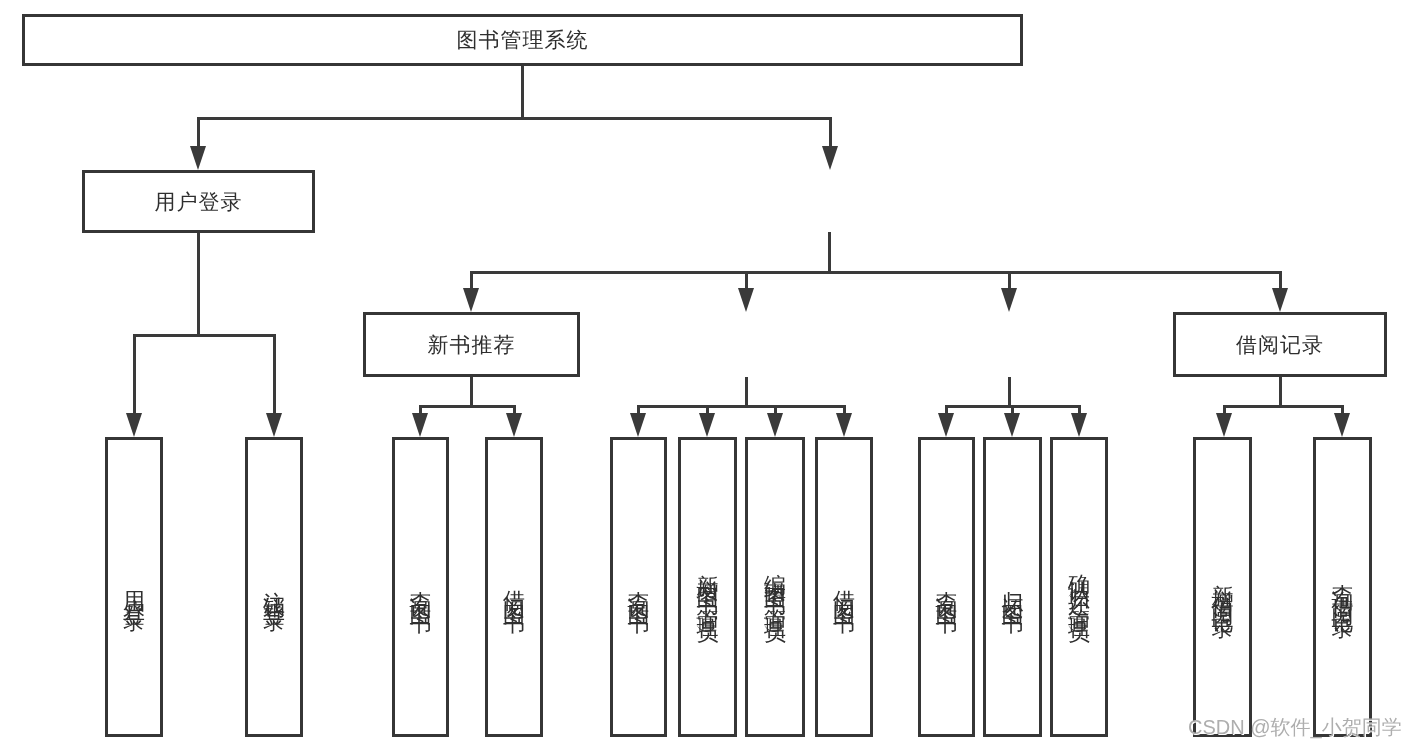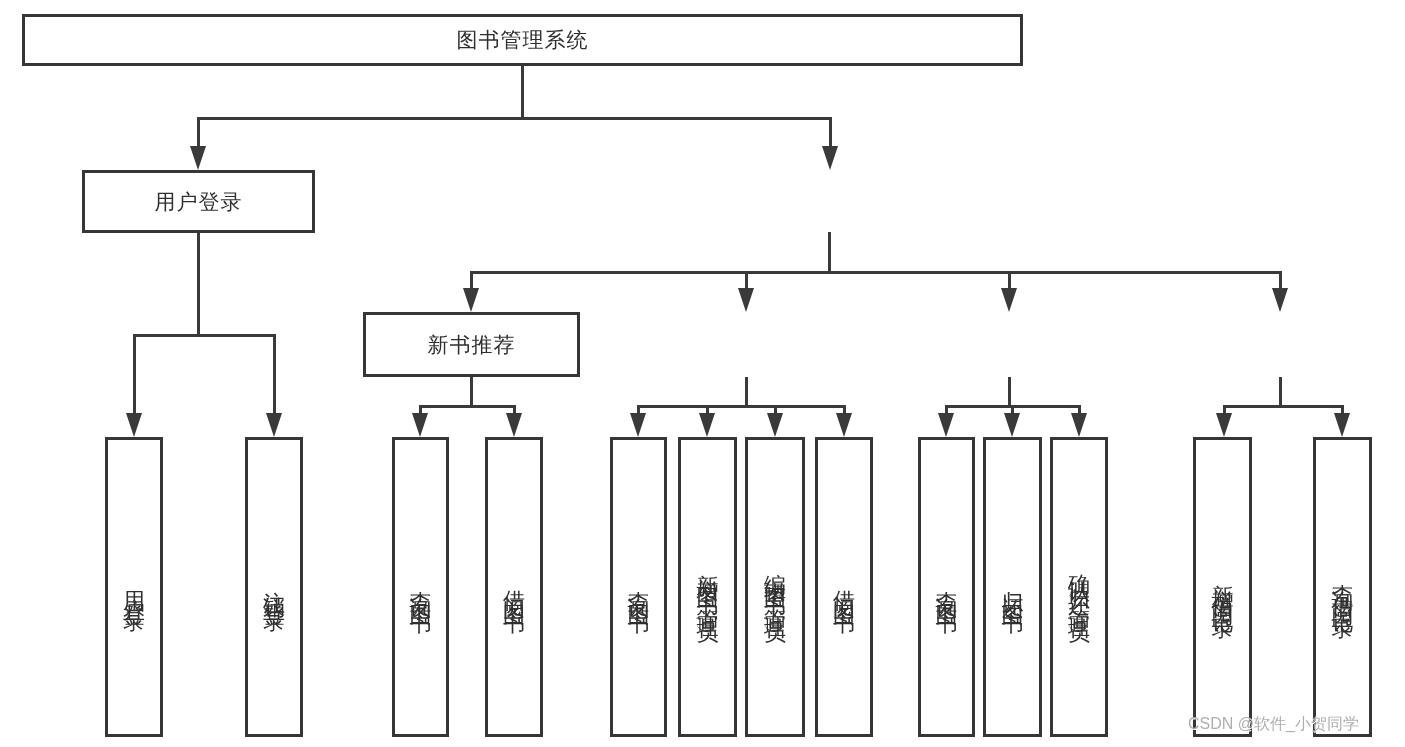--- a/index.html
+++ b/index.html
@@ -36,41 +36,44 @@
     position: absolute;
     width: 0; height: 0;
     border-left: 8px solid transparent;
     border-right: 8px solid transparent;
     border-top: 24px solid #3a3a3a;
   }
   .watermark {
     position: absolute;
     top: 714px;
     left: 1188px;
-    font-size: 16px;
+    font-size: 20px;
     color: #aeaeae;
     text-shadow: 1px 1px 0 #ffffff;
     white-space: nowrap;
   }
 </style>
 </head>
 <body>
 
 <div class="canvas">
 
   <div class="node h" style="left:22px;top:14px;width:1001px;height:52px">
     <span>图书管理系统</span>
   </div>
 
   <div class="node h" style="left:82px;top:170px;width:233px;height:63px">
     <span>用户登录</span>
   </div>
 
   <div class="node h" style="left:363px;top:312px;width:217px;height:65px">
     <span>新书推荐</span>
+  </div>
+  <div class="node h" style="left:1173px;top:312px;width:214px;height:65px">
+    <span>借阅记录</span>
   </div>
 
   <div class="node v" style="left:105px;top:437px;width:58px;height:300px">
     <span class="v-txt">用户登录</span>
   </div>
   <div class="node v" style="left:245px;top:437px;width:58px;height:300px">
     <span class="v-txt">注销登录</span>
   </div>
 
   <div class="node v" style="left:392px;top:437px;width:57px;height:300px">

